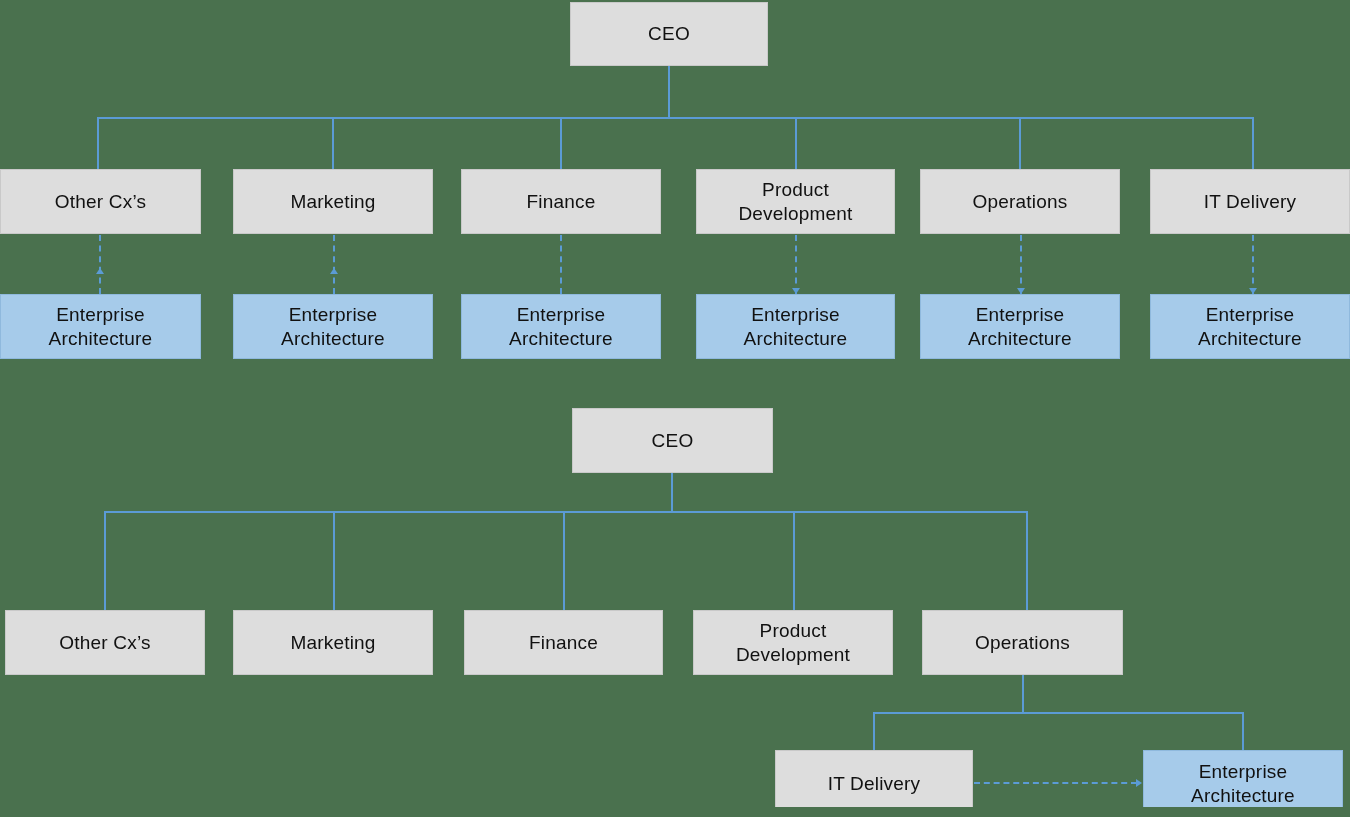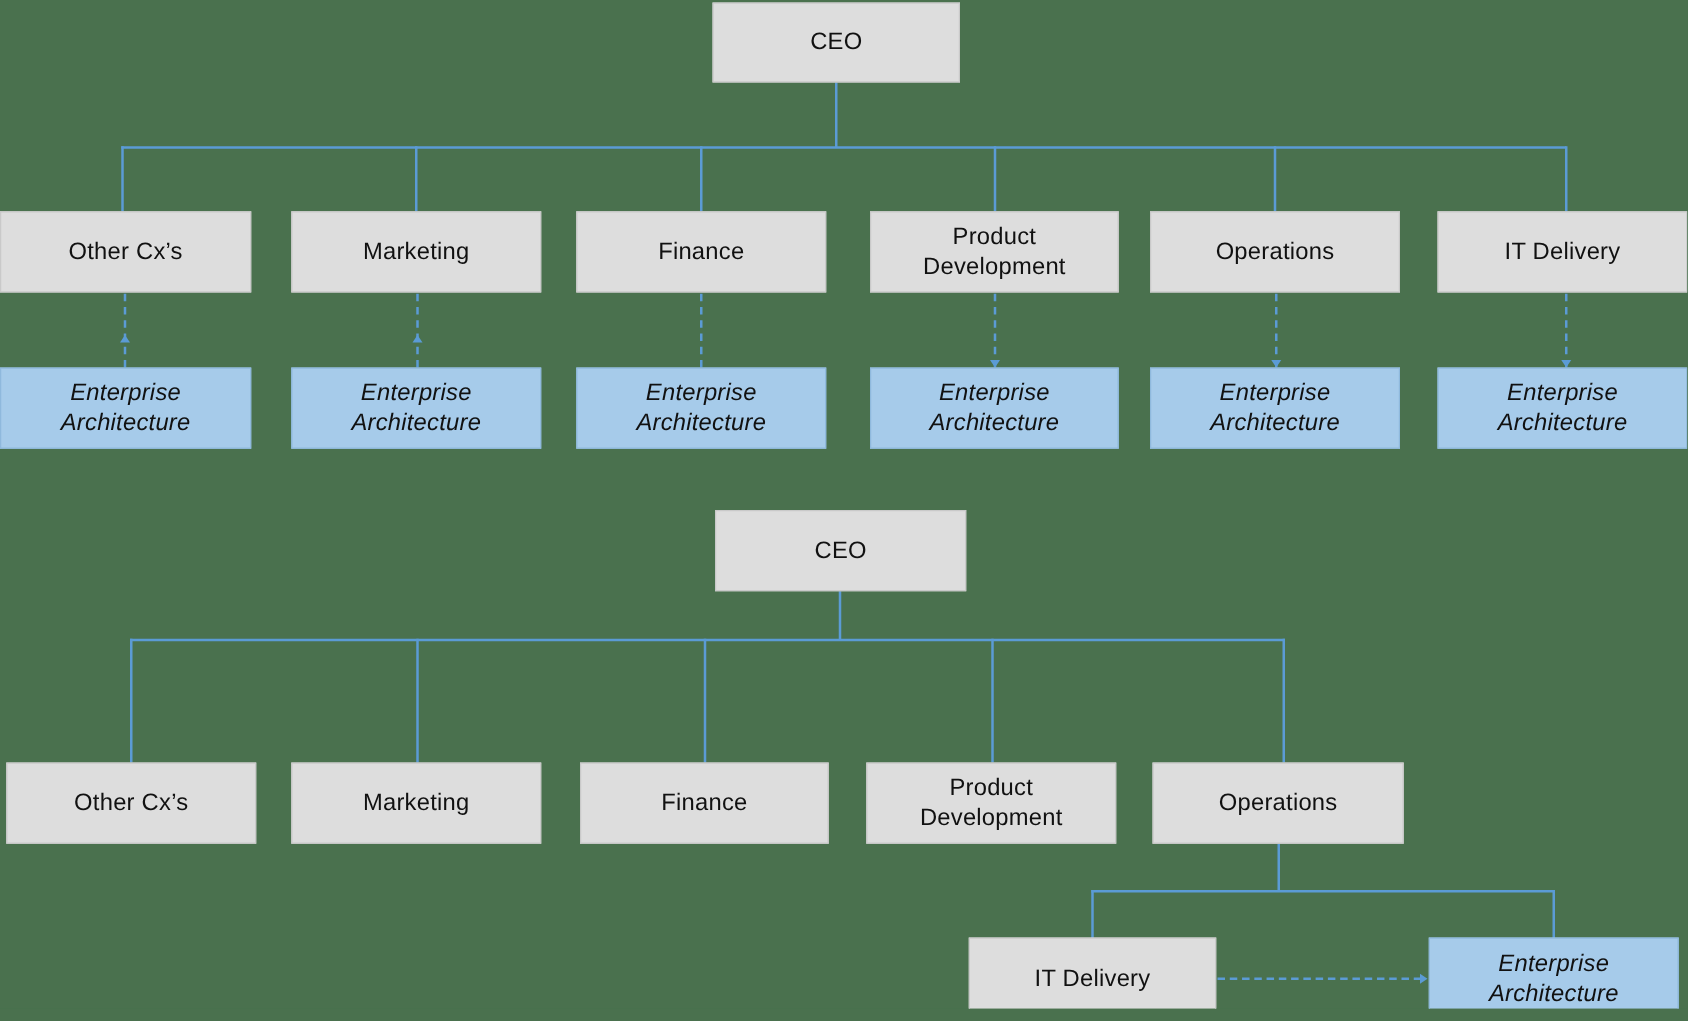--- a/index.html
+++ b/index.html
@@ -32,21 +32,20 @@
     white-space: pre-line;
     z-index: 3;
   }
   .node.grey {
     background: #dddddd;
     border: 1px solid #c9c9c9;
   }
   .node.blue {
     background: #a6cbea;
     border: 1px solid #8fb9dd;
-    font-style: italic;
   }
   .conn {
     position: absolute;
     z-index: 1;
     background: #5b9bd5;
   }
   .conn.h { height: 2px; }
   .conn.v { width: 2px; }
   .dash {
     position: absolute;

